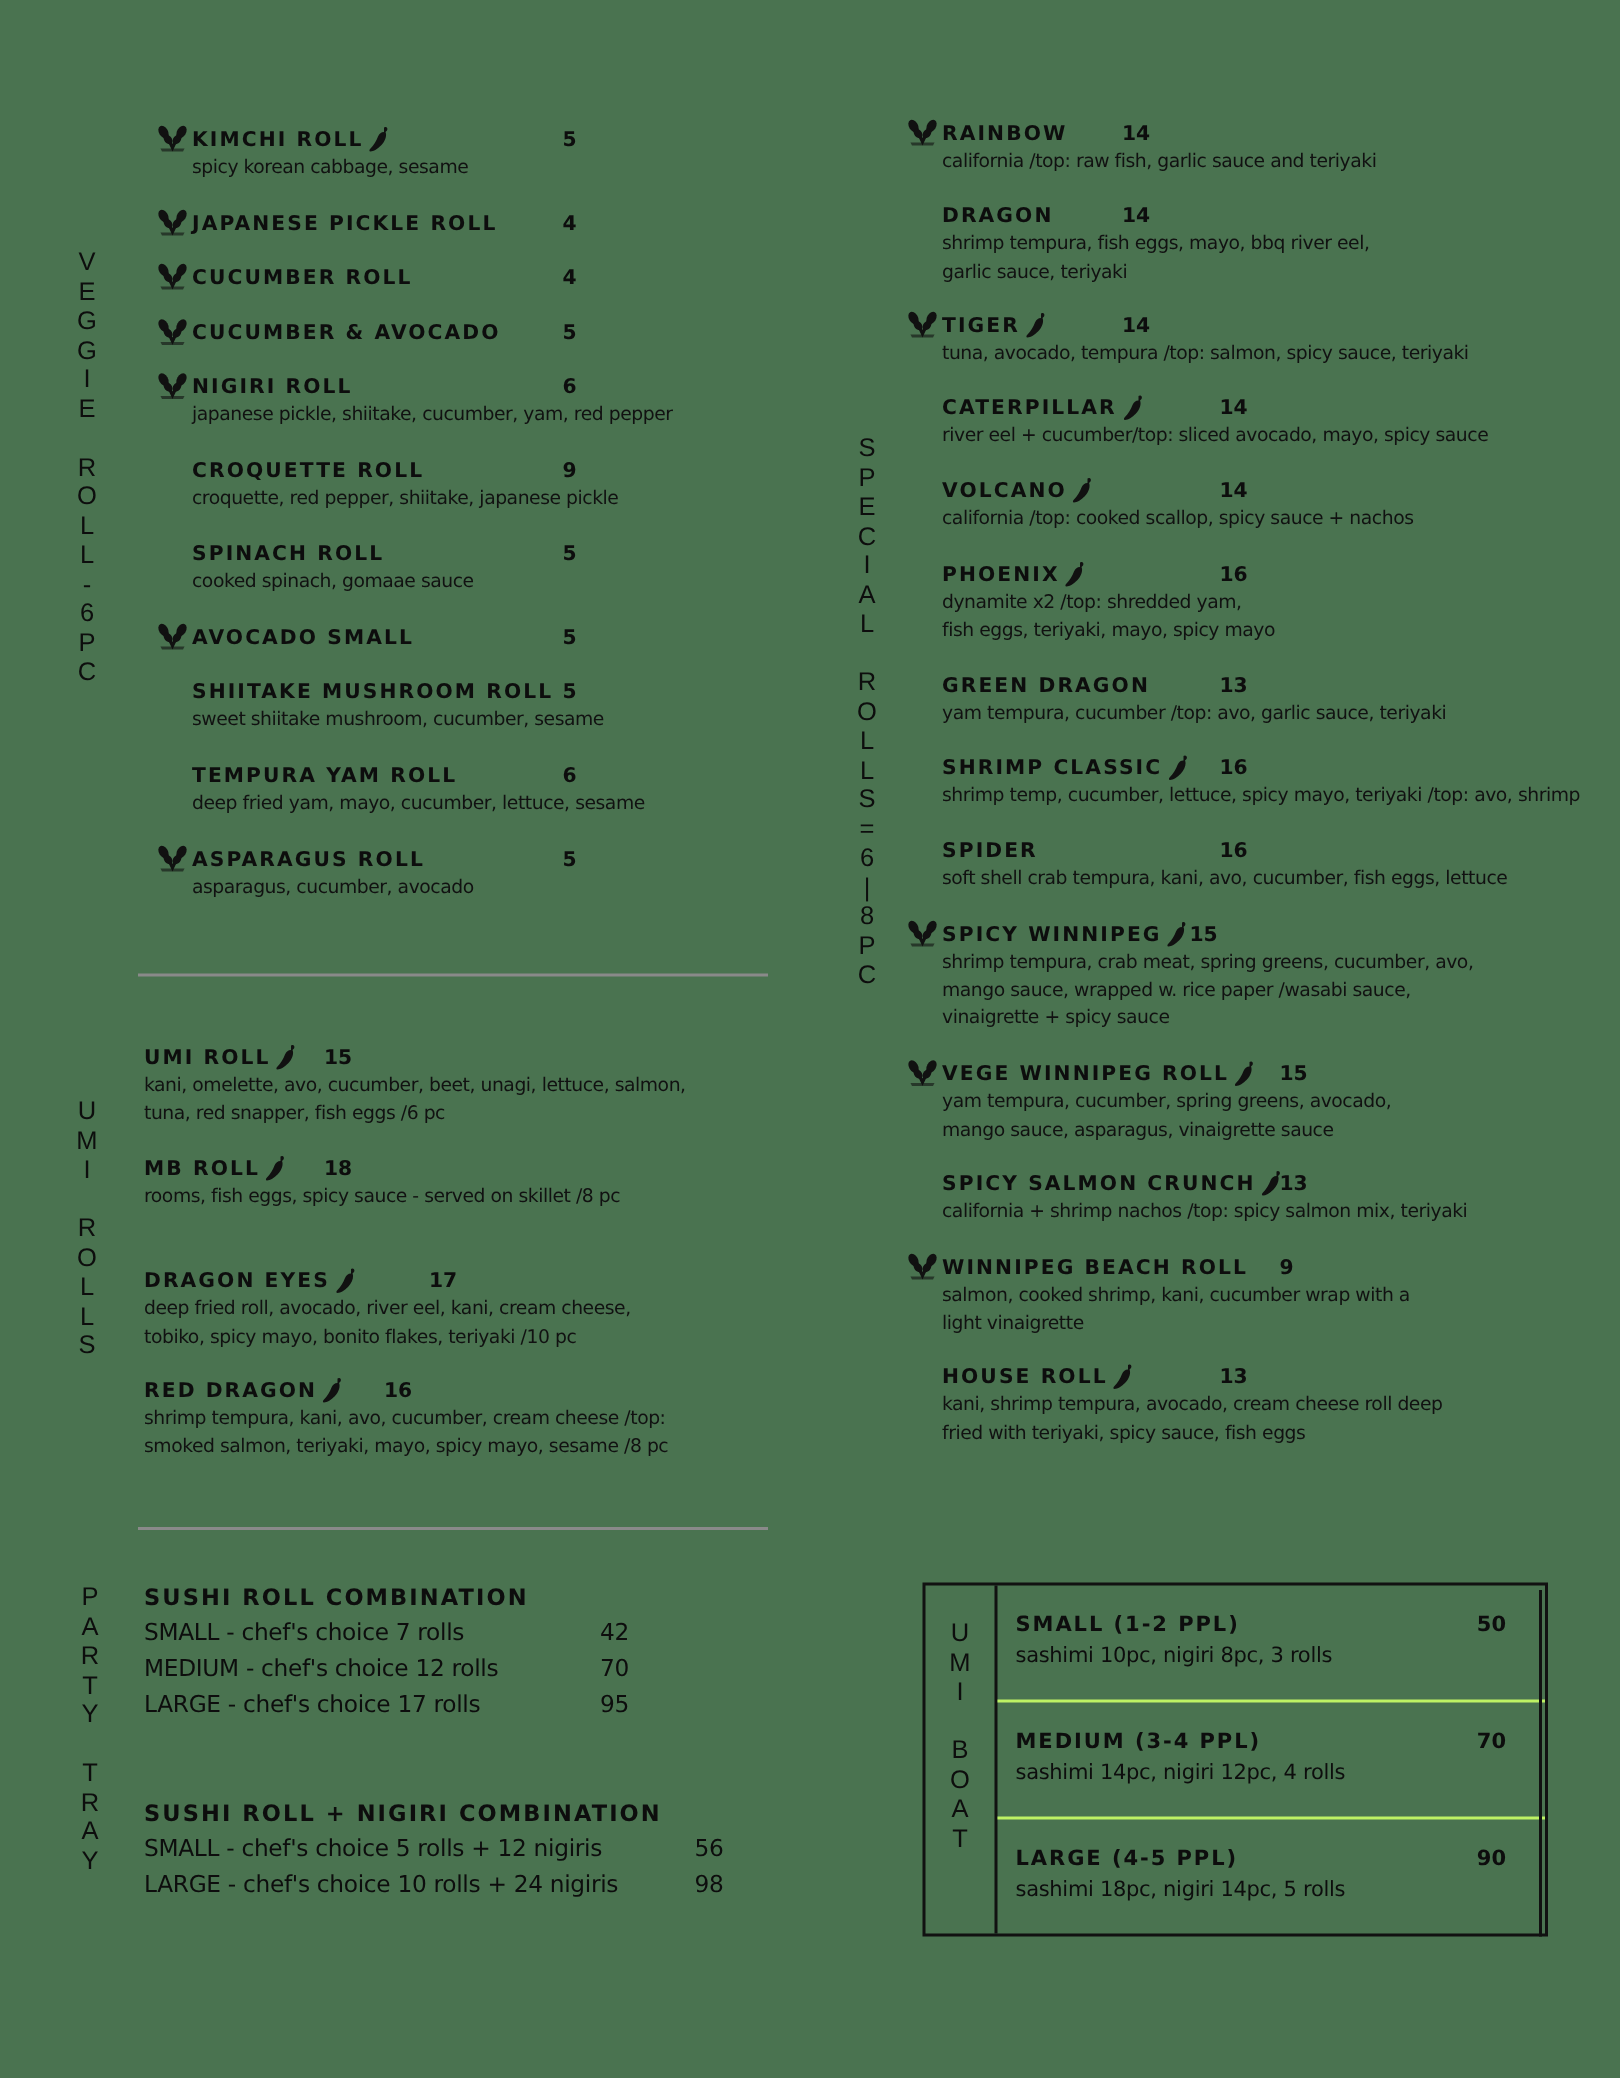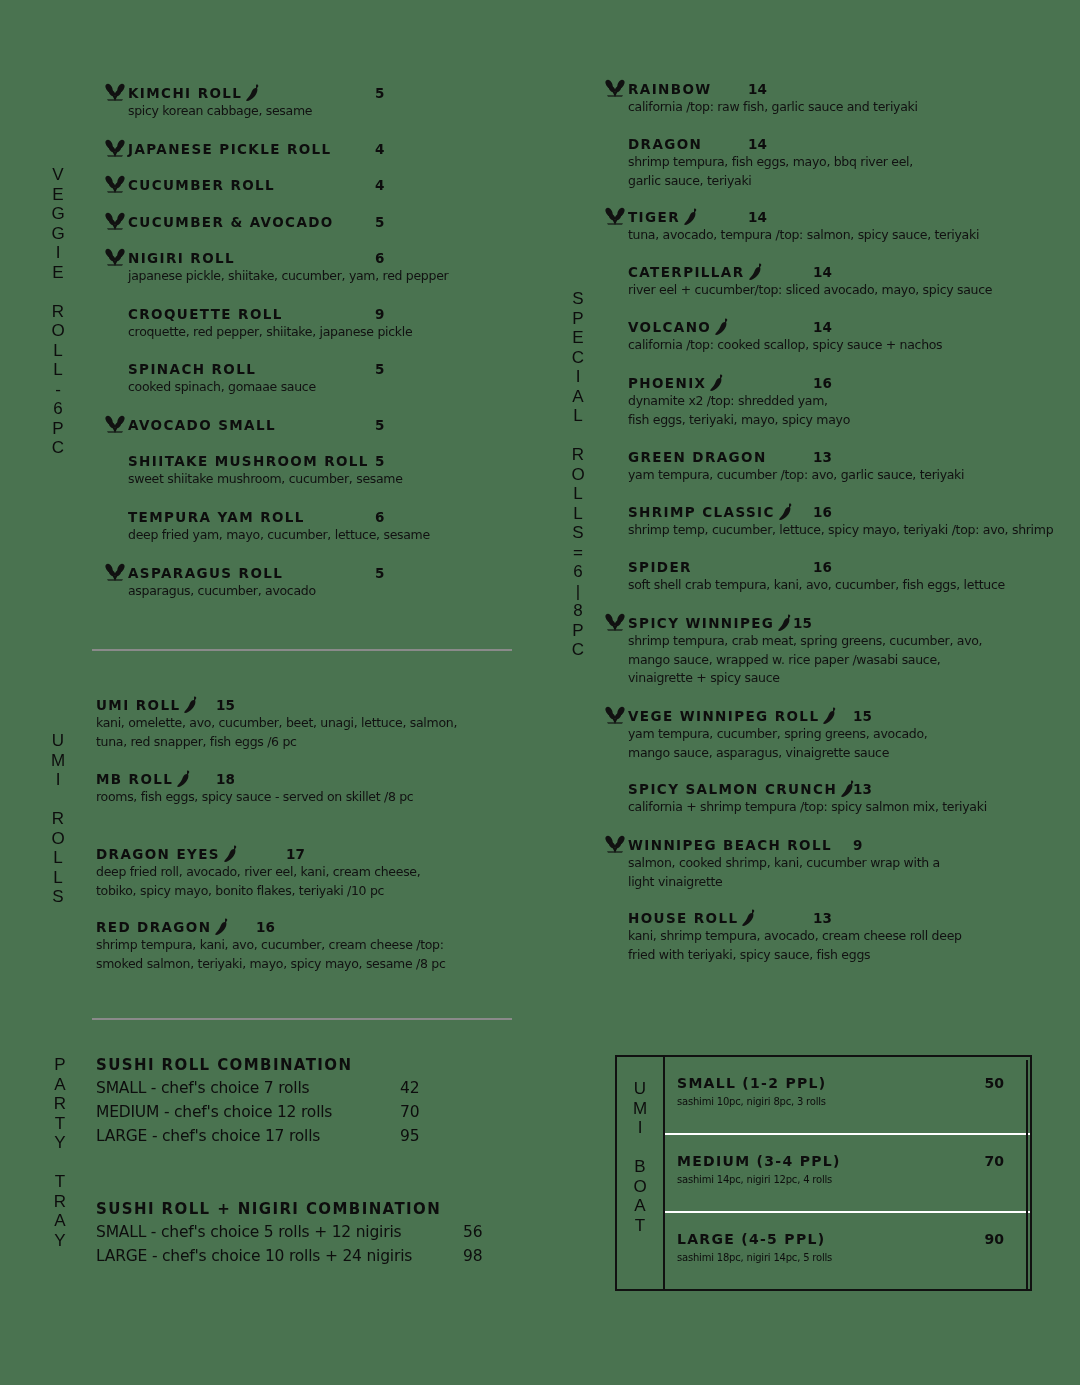--- a/index.html
+++ b/index.html
@@ -36,24 +36,24 @@
   .pepper { display:inline-block; width:14px; height:18px; margin-left:4px; vertical-align:middle; }
   .divider { position:absolute; height:2px; background:#8a8a8a; }
   .combo-title { font-weight:bold; font-size:15px; letter-spacing:1.4px; white-space:nowrap; }
   .combo-line { font-size:15.5px; white-space:nowrap; height:24px; line-height:24px; letter-spacing:-0.2px; }
   .combo-price { position:absolute; font-size:15.5px; }
   .boat {
     position:absolute; left:615px; top:1055px; width:417px; height:236px;
     border:2px solid #111; box-sizing:border-box;
   }
   .boat-side { position:absolute; left:0; top:0; width:46px; height:100%; border-right:2px solid #111; }
-  .boat-row { position:absolute; left:48px; right:0; border-bottom:2px solid #ffffff; }
+  .boat-row { position:absolute; left:48px; right:0; border-bottom:2px solid #bef264; }
   .boat-row:last-child { border-bottom:none; }
   .boat-name { position:absolute; left:12px; font-weight:bold; font-size:14px; letter-spacing:1.3px; white-space:nowrap; }
-  .boat-desc { position:absolute; left:12px; font-size:10px; white-space:nowrap; letter-spacing:-0.2px; }
+  .boat-desc { position:absolute; left:12px; font-size:14px; white-space:nowrap; letter-spacing:-0.2px; }
   .boat-price { position:absolute; right:26px; font-weight:bold; font-size:14px; }
 </style>
 </head>
 <body>
 
 <div id="root">
     <div class="vlabel" style="left: 48px; top: 165px;">
       <span>V</span>
       <span>E</span>
       <span>G</span>
@@ -437,21 +437,21 @@
       <div class="desc">mango sauce, asparagus, vinaigrette sauce</div>
     </div>
     <div class="item" style="left: 628px; top: 780px;">
       <div class="row">
         <span class="name">SPICY SALMON CRUNCH</span>
         <span class="pepper"><svg viewBox="0 0 14 18" width="14" height="18">
             <path fill="#111" d="M10 1 C11 0 13 1 12 3 L11 4 C12 6 11 10 8 13 C6 15 3 17 1 17 C0 17 0 16 1 15 C3 13 5 10 6 7 C7 5 8 4 10 4 Z"></path>
           </svg></span>
         <span class="price" style="left: 225px;">13</span>
       </div>
-      <div class="desc">california + shrimp tempura /top: spicy salmon mix, teriyaki</div>
+      <div class="desc">california + shrimp nachos /top: spicy salmon mix, teriyaki</div>
     </div>
     <div class="item" style="left: 628px; top: 836px;">
       <div class="row">
         <span class="veg"><svg viewBox="0 0 22 20" width="22" height="20">
             <g fill="#111">
               <path d="M11 19 L4 4 L6 3 L11 14 L16 3 L18 4 Z"></path>
               <ellipse cx="5" cy="6" rx="3" ry="4.5" transform="rotate(-30 5 6)"></ellipse>
               <ellipse cx="17" cy="6" rx="3" ry="4.5" transform="rotate(30 17 6)"></ellipse>
               <ellipse cx="8" cy="11" rx="2.5" ry="3.5" transform="rotate(-40 8 11)"></ellipse>
               <ellipse cx="14" cy="11" rx="2.5" ry="3.5" transform="rotate(40 14 11)"></ellipse>

